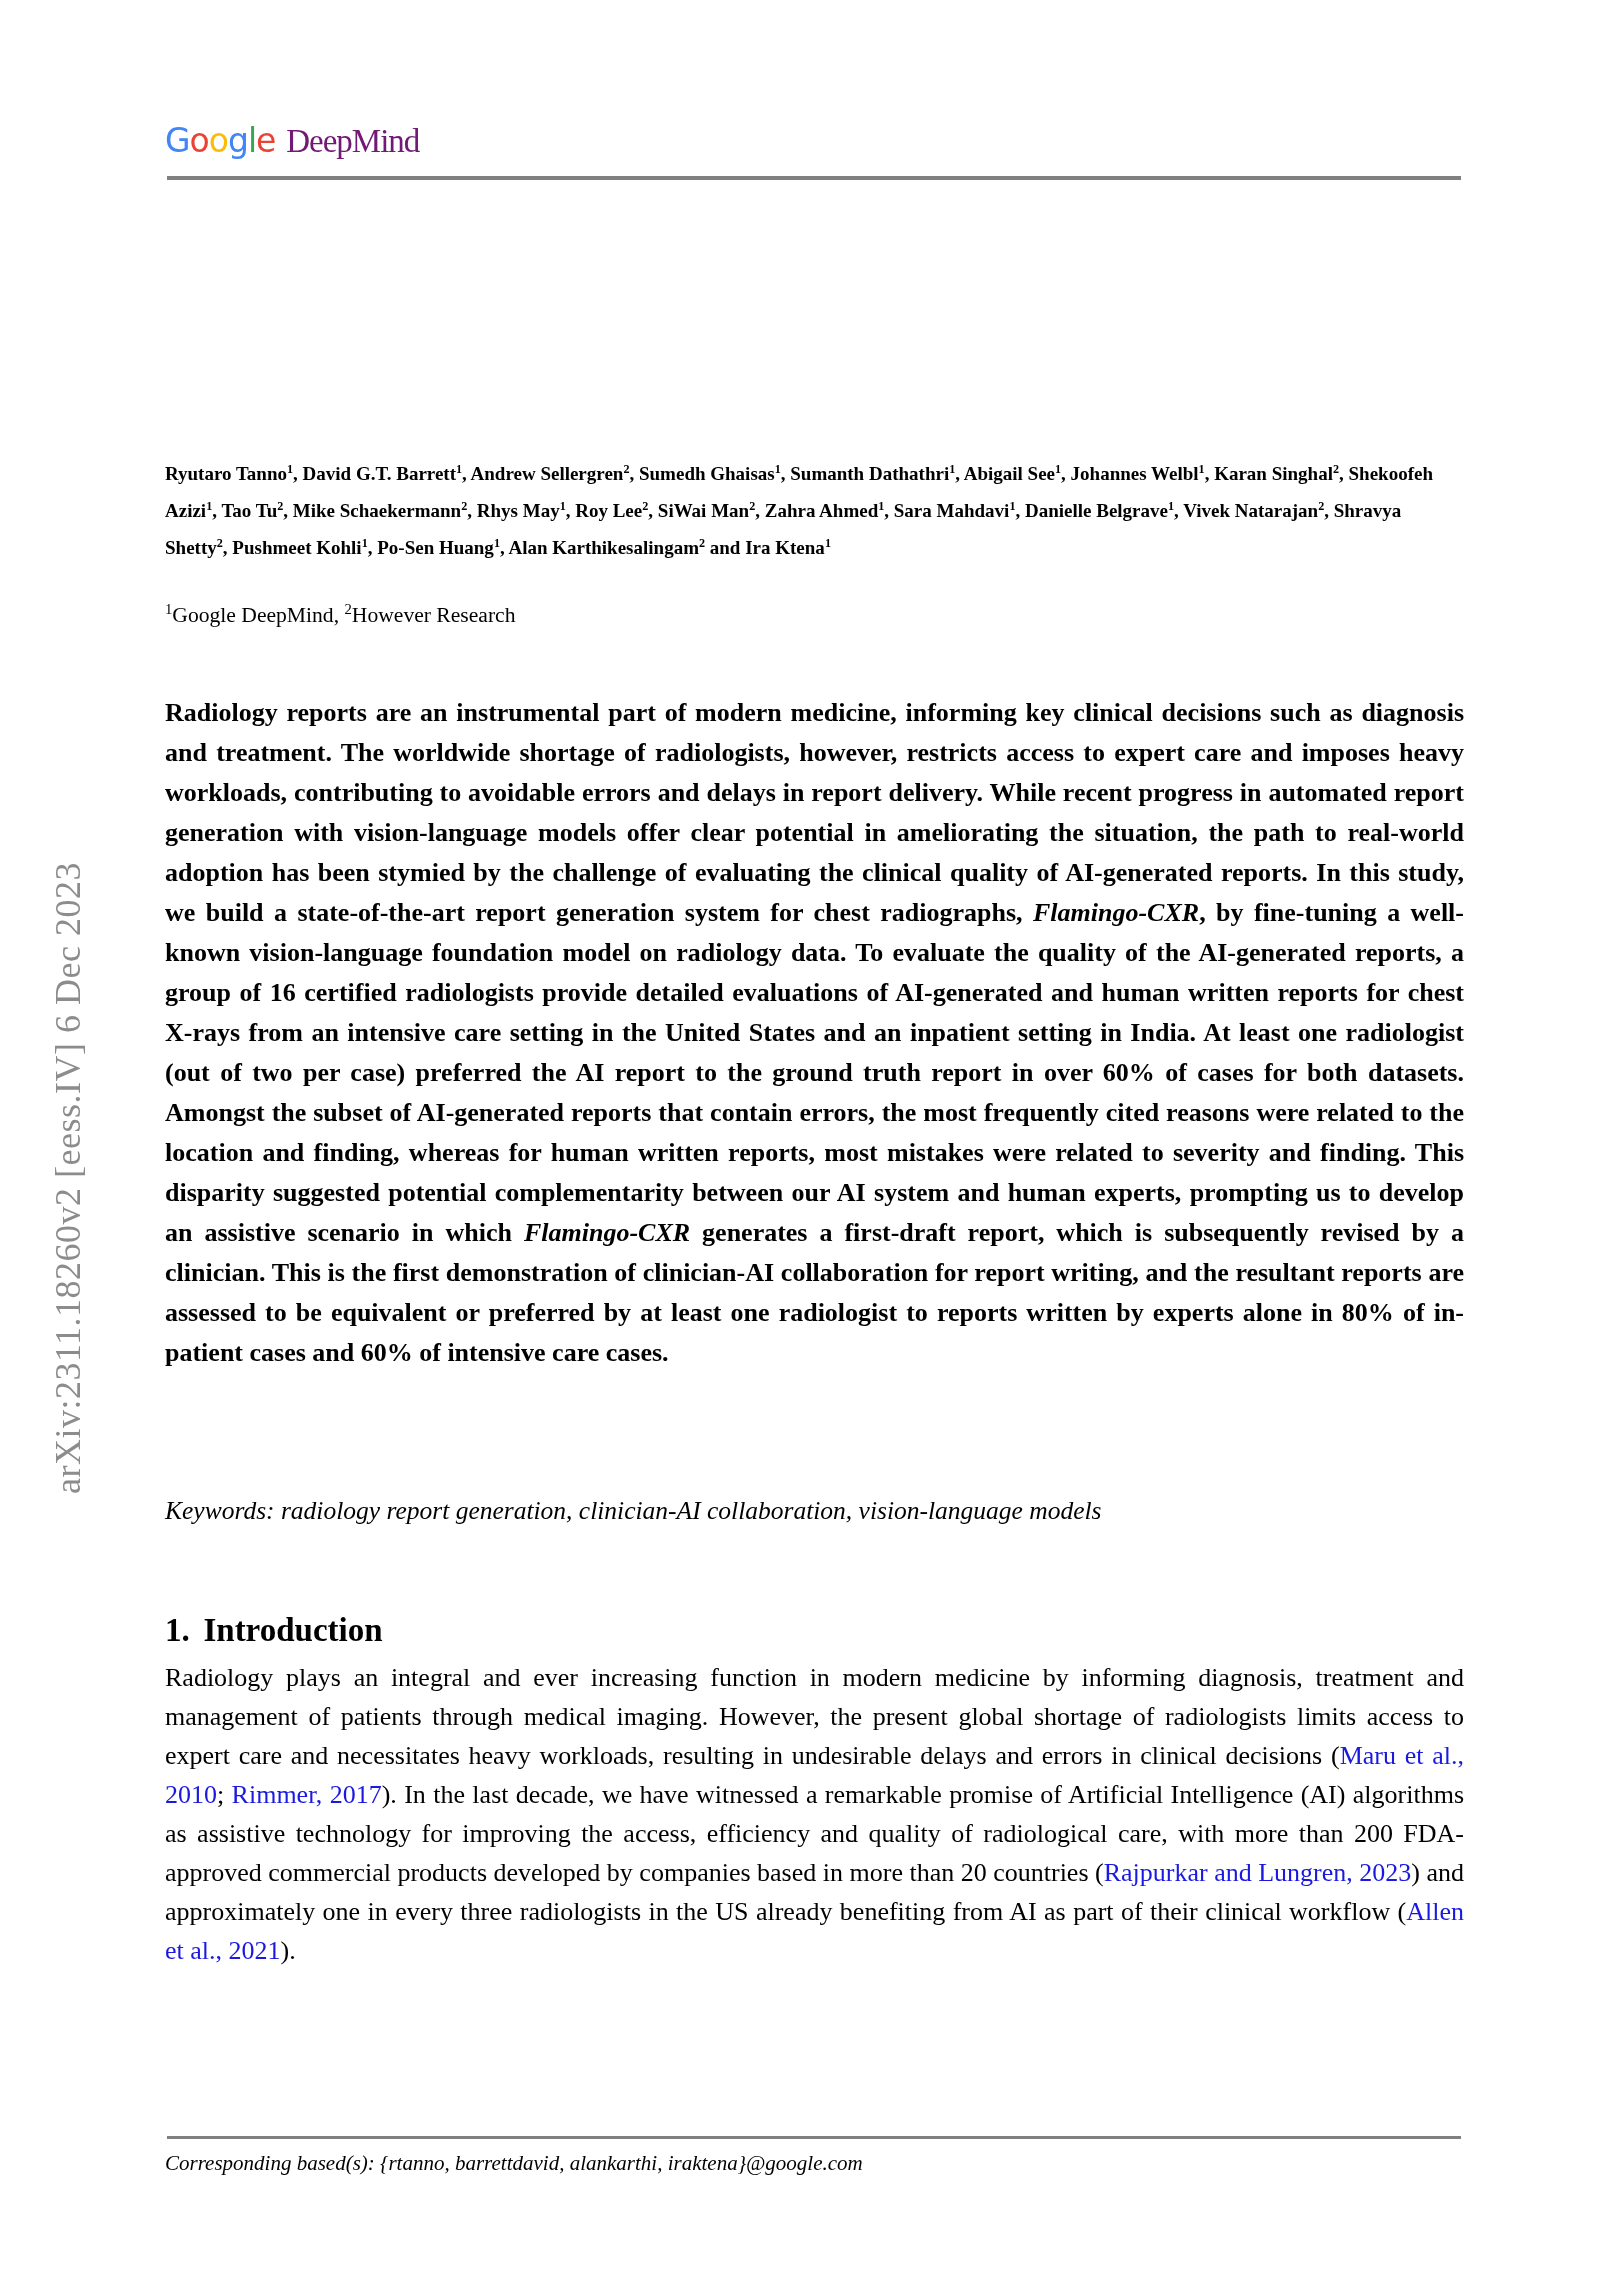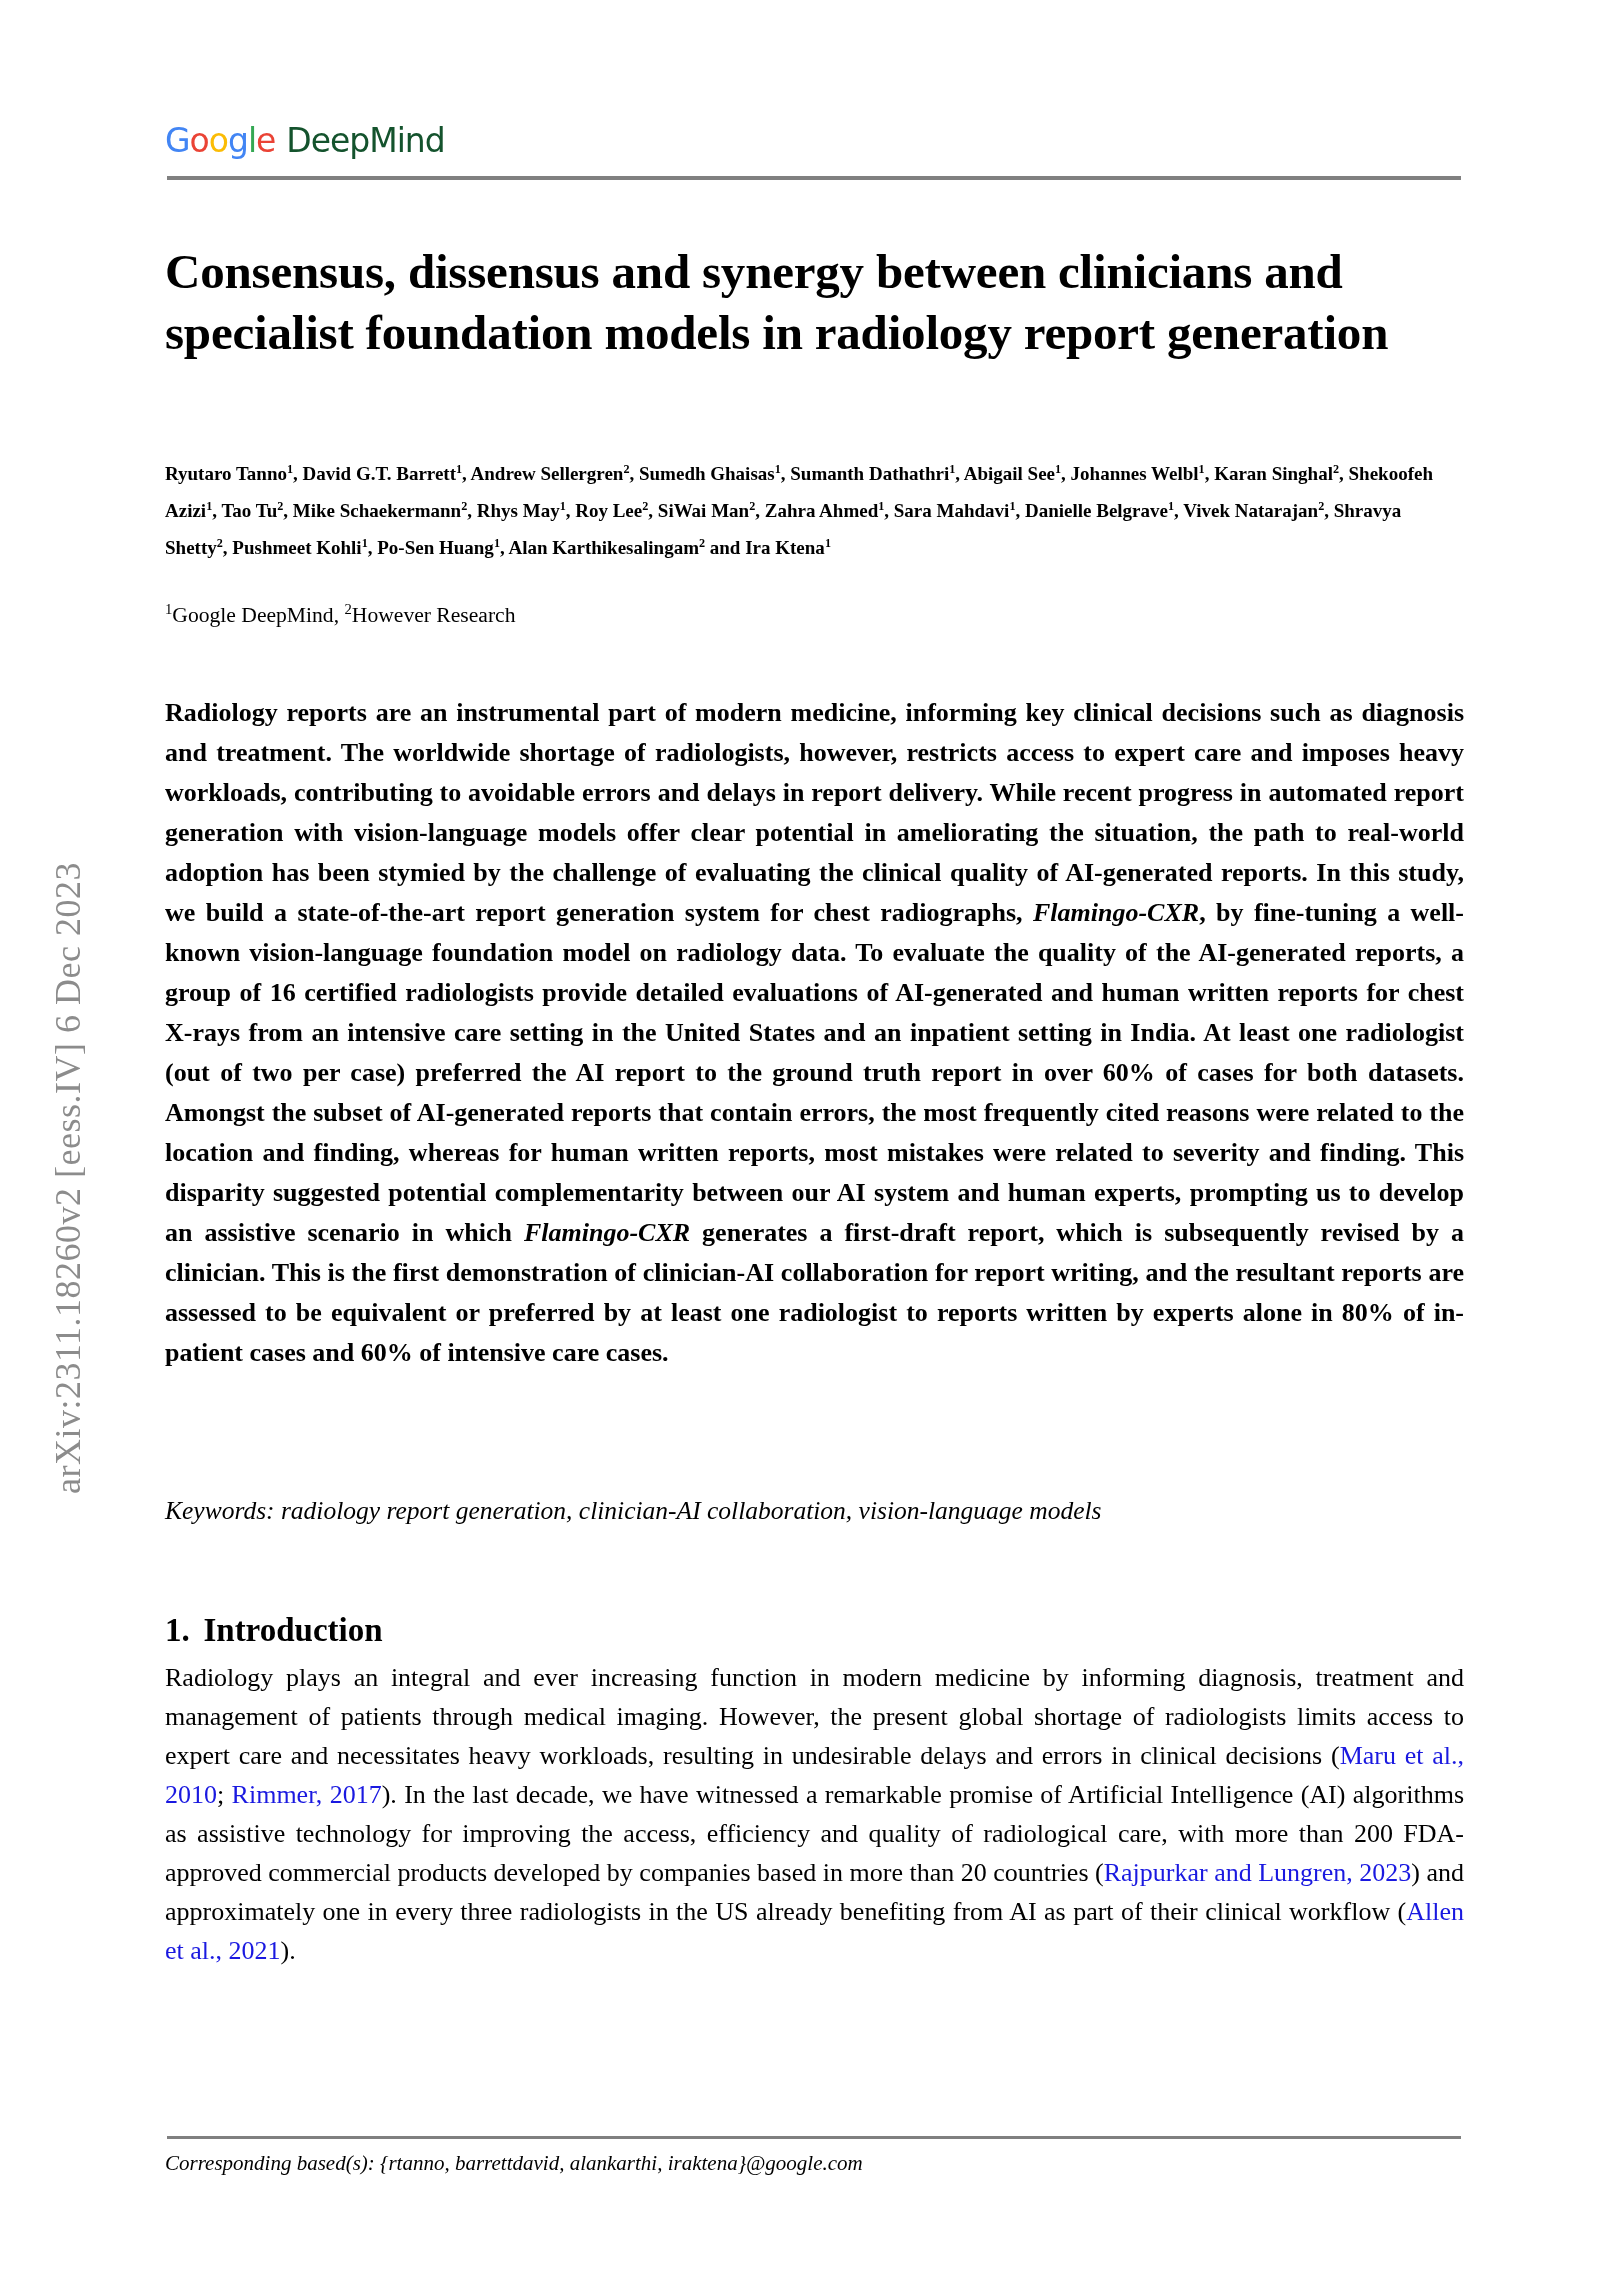--- a/index.html
+++ b/index.html
@@ -64,21 +64,21 @@
     letter-spacing: -1px;
     line-height: 39px;
     white-space: nowrap;
   }
   .logo-word .g1 { color: #4285F4; }
   .logo-word .o1 { color: #EA4335; }
   .logo-word .o2 { color: #FBBC05; }
   .logo-word .g2 { color: #4285F4; }
   .logo-word .l1 { color: #34A853; }
   .logo-word .e1 { color: #EA4335; }
-  .logo-word .dm { color: #14532d; margin-left: 10.8px; }
+  .logo-word .dm { color: #701a75; margin-left: 10.8px; font-family: Liberation Serif, serif; }
 
   #header-rule {
     position: absolute;
     left: 2px;
     top: 176px;
     width: 1294px;
     height: 3.9px;
     background: #808080;
   }
 
@@ -202,21 +202,20 @@
   <div class="stamp-text">arXiv:2311.18260v2  [eess.IV]  6 Dec 2023</div>
 </div>
 
 <div id="page">
 
   <div id="masthead">
     <div class="logo-word"><span class="g1">G</span><span class="o1">o</span><span class="o2">o</span><span class="g2">g</span><span class="l1">l</span><span class="e1">e</span><span class="dm">DeepMind</span></div>
   </div>
   <div id="header-rule"></div>
 
-  <h1 id="paper-title">Consensus, dissensus and synergy between clinicians and specialist foundation models in radiology report generation</h1>
 
   <div id="authors"><span>Ryutaro Tanno</span><sup>1</sup>, <span>David G.T. Barrett</span><sup>1</sup>, <span>Andrew Sellergren</span><sup>2</sup>, <span>Sumedh Ghaisas</span><sup>1</sup>, <span>Sumanth Dathathri</span><sup>1</sup>, <span>Abigail See</span><sup>1</sup>, <span>Johannes Welbl</span><sup>1</sup>, <span>Karan Singhal</span><sup>2</sup>, <span>Shekoofeh Azizi</span><sup>1</sup>, <span>Tao Tu</span><sup>2</sup>, <span>Mike Schaekermann</span><sup>2</sup>, <span>Rhys May</span><sup>1</sup>, <span>Roy Lee</span><sup>2</sup>, <span>SiWai Man</span><sup>2</sup>, <span>Zahra Ahmed</span><sup>1</sup>, <span>Sara Mahdavi</span><sup>1</sup>, <span>Danielle Belgrave</span><sup>1</sup>, <span>Vivek Natarajan</span><sup>2</sup>, <span>Shravya Shetty</span><sup>2</sup>, <span>Pushmeet Kohli</span><sup>1</sup>, <span>Po-Sen Huang</span><sup>1</sup>, <span>Alan Karthikesalingam</span><sup>2</sup> and <span>Ira Ktena</span><sup>1</sup></div>
   <div id="affiliations"><sup>1</sup><span>Google DeepMind</span>, <sup>2</sup><span>However Research</span></div>
 
   <div id="abstract"><span>Radiology reports are an instrumental part of modern medicine, informing key clinical decisions such as diagnosis and treatment. The worldwide shortage of radiologists, however, restricts access to expert care and imposes heavy workloads, contributing to avoidable errors and delays in report delivery. While recent progress in automated report generation with vision-language models offer clear potential in ameliorating the situation, the path to real-world adoption has been stymied by the challenge of evaluating the clinical quality of AI-generated reports. In this study, we build a state-of-the-art report generation system for chest radiographs, </span><em>Flamingo-CXR</em><span>, by fine-tuning a well-known vision-language foundation model on radiology data. To evaluate the quality of the AI-generated reports, a group of 16 certified radiologists provide detailed evaluations of AI-generated and human written reports for chest X-rays from an intensive care setting in the United States and an inpatient setting in India. At least one radiologist (out of two per case) preferred the AI report to the ground truth report in over 60% of cases for both datasets. Amongst the subset of AI-generated reports that contain errors, the most frequently cited reasons were related to the location and finding, whereas for human written reports, most mistakes were related to severity and finding. This disparity suggested potential complementarity between our AI system and human experts, prompting us to develop an assistive scenario in which </span><em>Flamingo-CXR</em><span> generates a first-draft report, which is subsequently revised by a clinician. This is the first demonstration of clinician-AI collaboration for report writing, and the resultant reports are assessed to be equivalent or preferred by at least one radiologist to reports written by experts alone in 80% of in-patient cases and 60% of intensive care cases.</span></div>
 
   <div id="keywords">Keywords: radiology report generation, clinician-AI collaboration, vision-language models</div>
 
   <h2 id="section-heading"><span class="num">1.</span><span>Introduction</span></h2>
 

